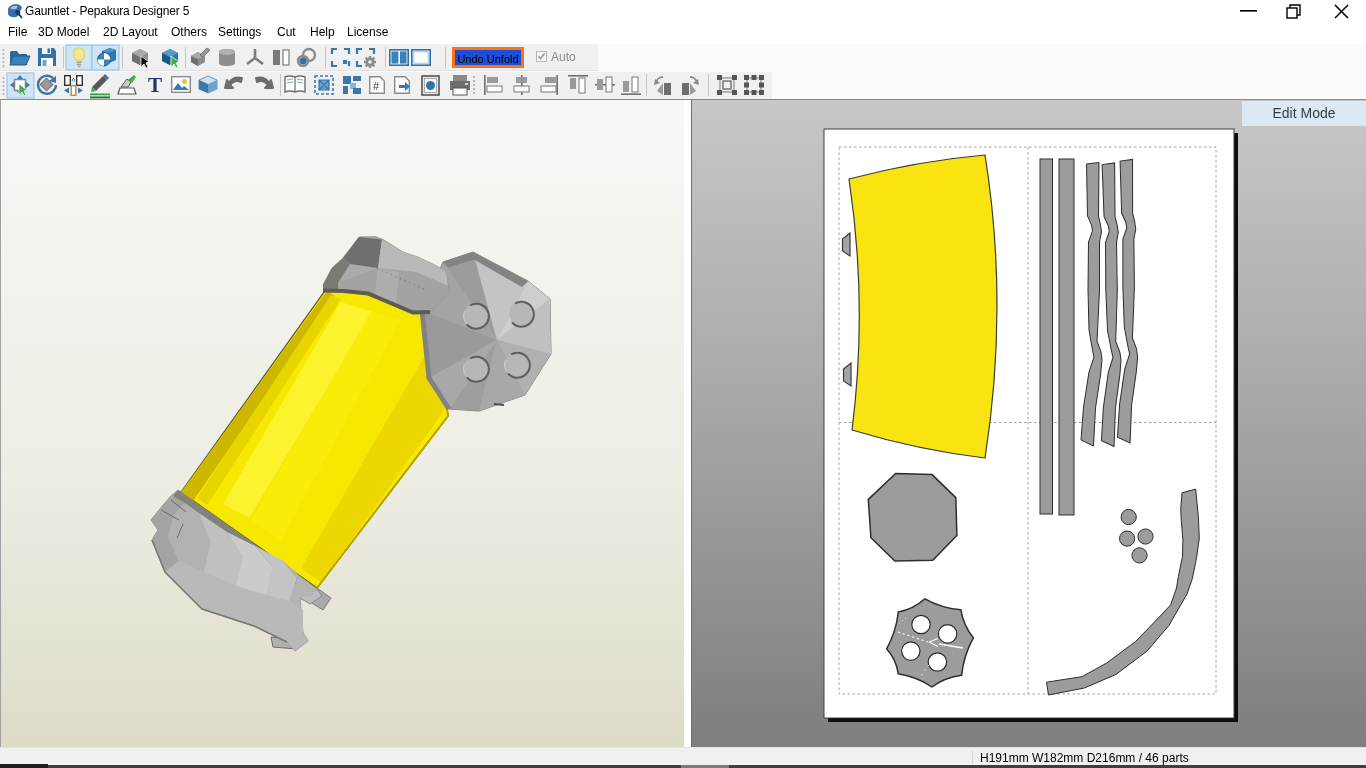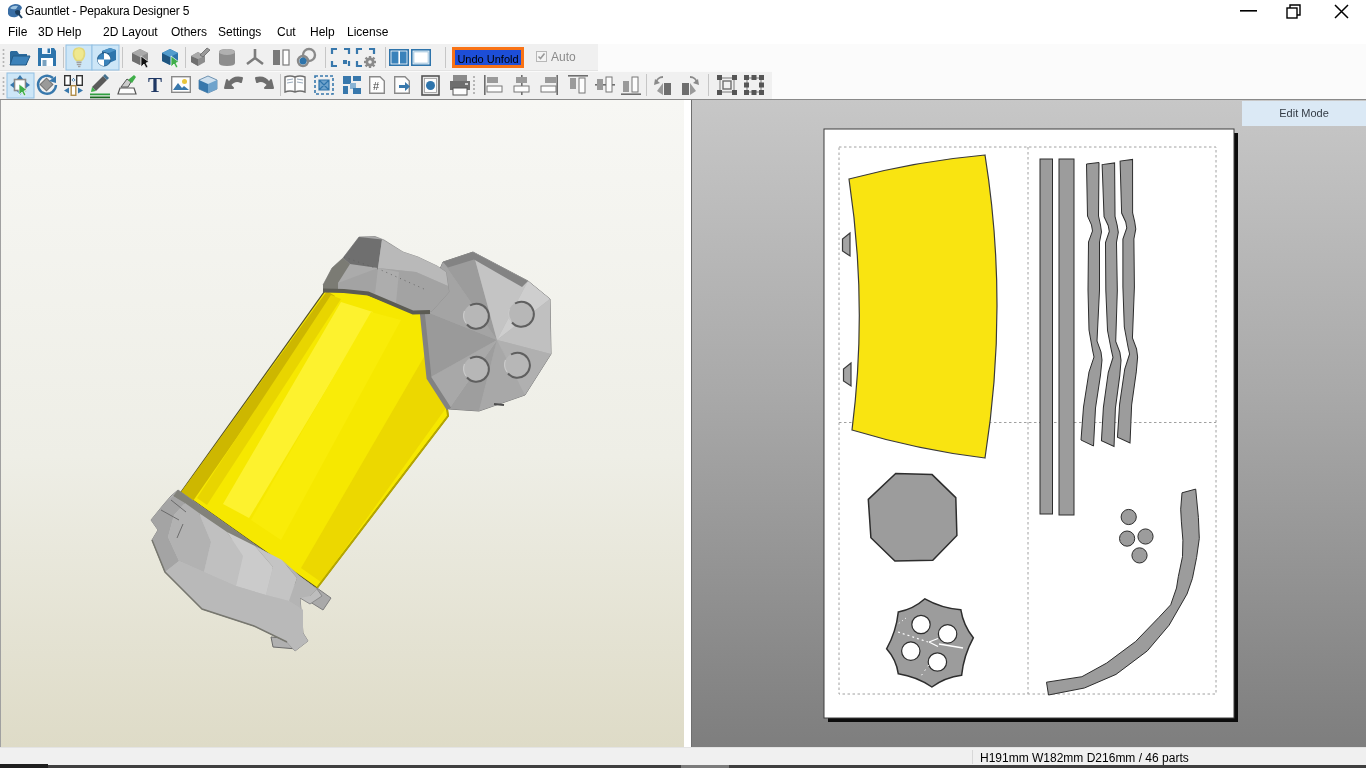--- a/index.html
+++ b/index.html
@@ -13,21 +13,21 @@
   #tb1chunk{left:0;top:0;width:598px;height:27px;background:#f0f0f0;border-bottom:1px solid #e3e3e3;box-sizing:border-box;}
   #tb2{left:0;top:71px;width:1366px;height:28px;background:#fbfbfb;}
   #tb2chunk{left:0;top:0;width:772px;height:28px;background:#f0f0f0;border-top:1px solid #fafafa;box-sizing:border-box;}
   #mainborder{left:0;top:99px;width:1366px;height:1px;background:#898989;}
   #view3d{left:0;top:100px;width:684px;height:647px;
     background:linear-gradient(#f7f7f4,#eeeee6 55%,#dedbc7);border-left:1px solid #a0a0a0;box-sizing:border-box;}
   #splitter{left:684px;top:100px;width:7px;height:647px;background:#ffffff;}
   #view2d{left:691px;top:100px;width:675px;height:647px;
     background:linear-gradient(#c7c7c7,#a9a9a9 45%,#7e7e7e);border-left:1px solid #6f6f6f;box-sizing:border-box;}
   #editmode{left:550px;top:1px;width:124px;height:25px;background:#dbe9f5;
-    font-size:11px;color:#333b44;line-height:25px;text-align:center;}
+    font-size:14px;color:#333b44;line-height:25px;text-align:center;}
   #statusbar{left:0;top:747px;width:1366px;height:18px;background:#f0f0f0;border-top:1px solid #e3e3e3;box-sizing:border-box;}
   #sbleft{left:2px;top:3px;font-size:12px;color:#000;}
   #sbright{left:980px;top:3px;font-size:12px;color:#000;}
   #bottomstrip{left:0;top:765px;width:1366px;height:3px;background:#3f3f3f;}
 </style>
 </head>
 <body>
 <div class="abs" id="titlebar">
   <svg class="abs" style="left:7px;top:3px" width="17" height="17" viewBox="0 0 17 17">
     <path d="M1 6 Q2 2 8 1 Q14 1 15 5 L13 8 Q14 12 9 14 Q3 15 1 11 Z" fill="#3a6ea5"></path>
@@ -42,21 +42,21 @@
   <svg class="abs" style="left:1286px;top:4px" width="16" height="16" viewBox="0 0 16 16">
     <rect x="1" y="4" width="10" height="10" fill="none" stroke="#000" stroke-width="1.4"></rect>
     <path d="M4 4 V1 H14 V11 H11" fill="none" stroke="#000" stroke-width="1.4"></path>
   </svg>
   <svg class="abs" style="left:1334px;top:4px" width="15" height="15" viewBox="0 0 15 15">
     <path d="M1 1 L14 14 M14 1 L1 14" stroke="#000" stroke-width="1.5"></path>
   </svg>
 </div>
 <div class="abs" id="menubar">
   <div class="mi" style="left:8px">File</div>
-  <div class="mi" style="left:38px">3D Help</div>
+  <div class="mi" style="left:38px">3D Model</div>
   <div class="mi" style="left:103px">2D Layout</div>
   <div class="mi" style="left:171px">Others</div>
   <div class="mi" style="left:218px">Settings</div>
   <div class="mi" style="left:277px">Cut</div>
   <div class="mi" style="left:310px">Help</div>
   <div class="mi" style="left:347px">License</div>
 </div>
 <div class="abs" id="tb1">
     <div class="abs" id="tb1chunk"></div>
   <svg class="abs" style="left:0;top:0" width="598" height="27" id="tb1icons">

